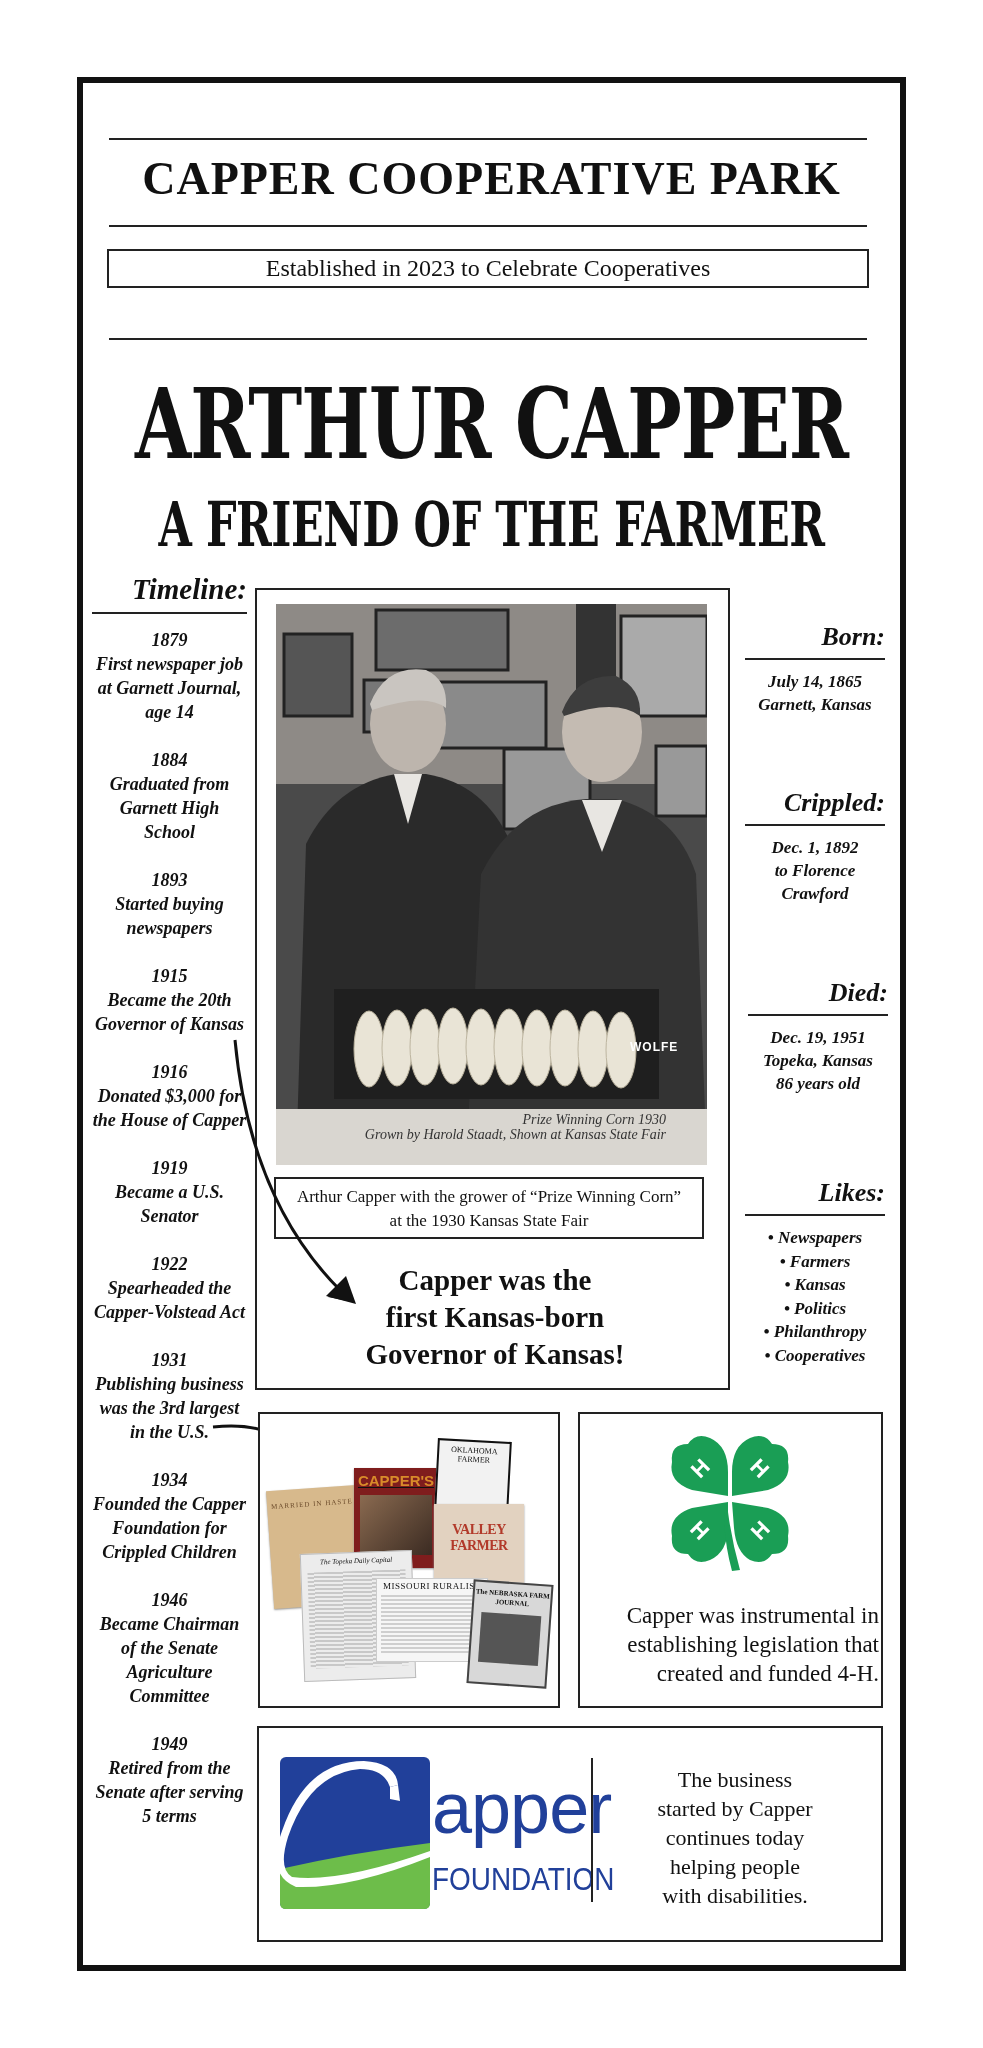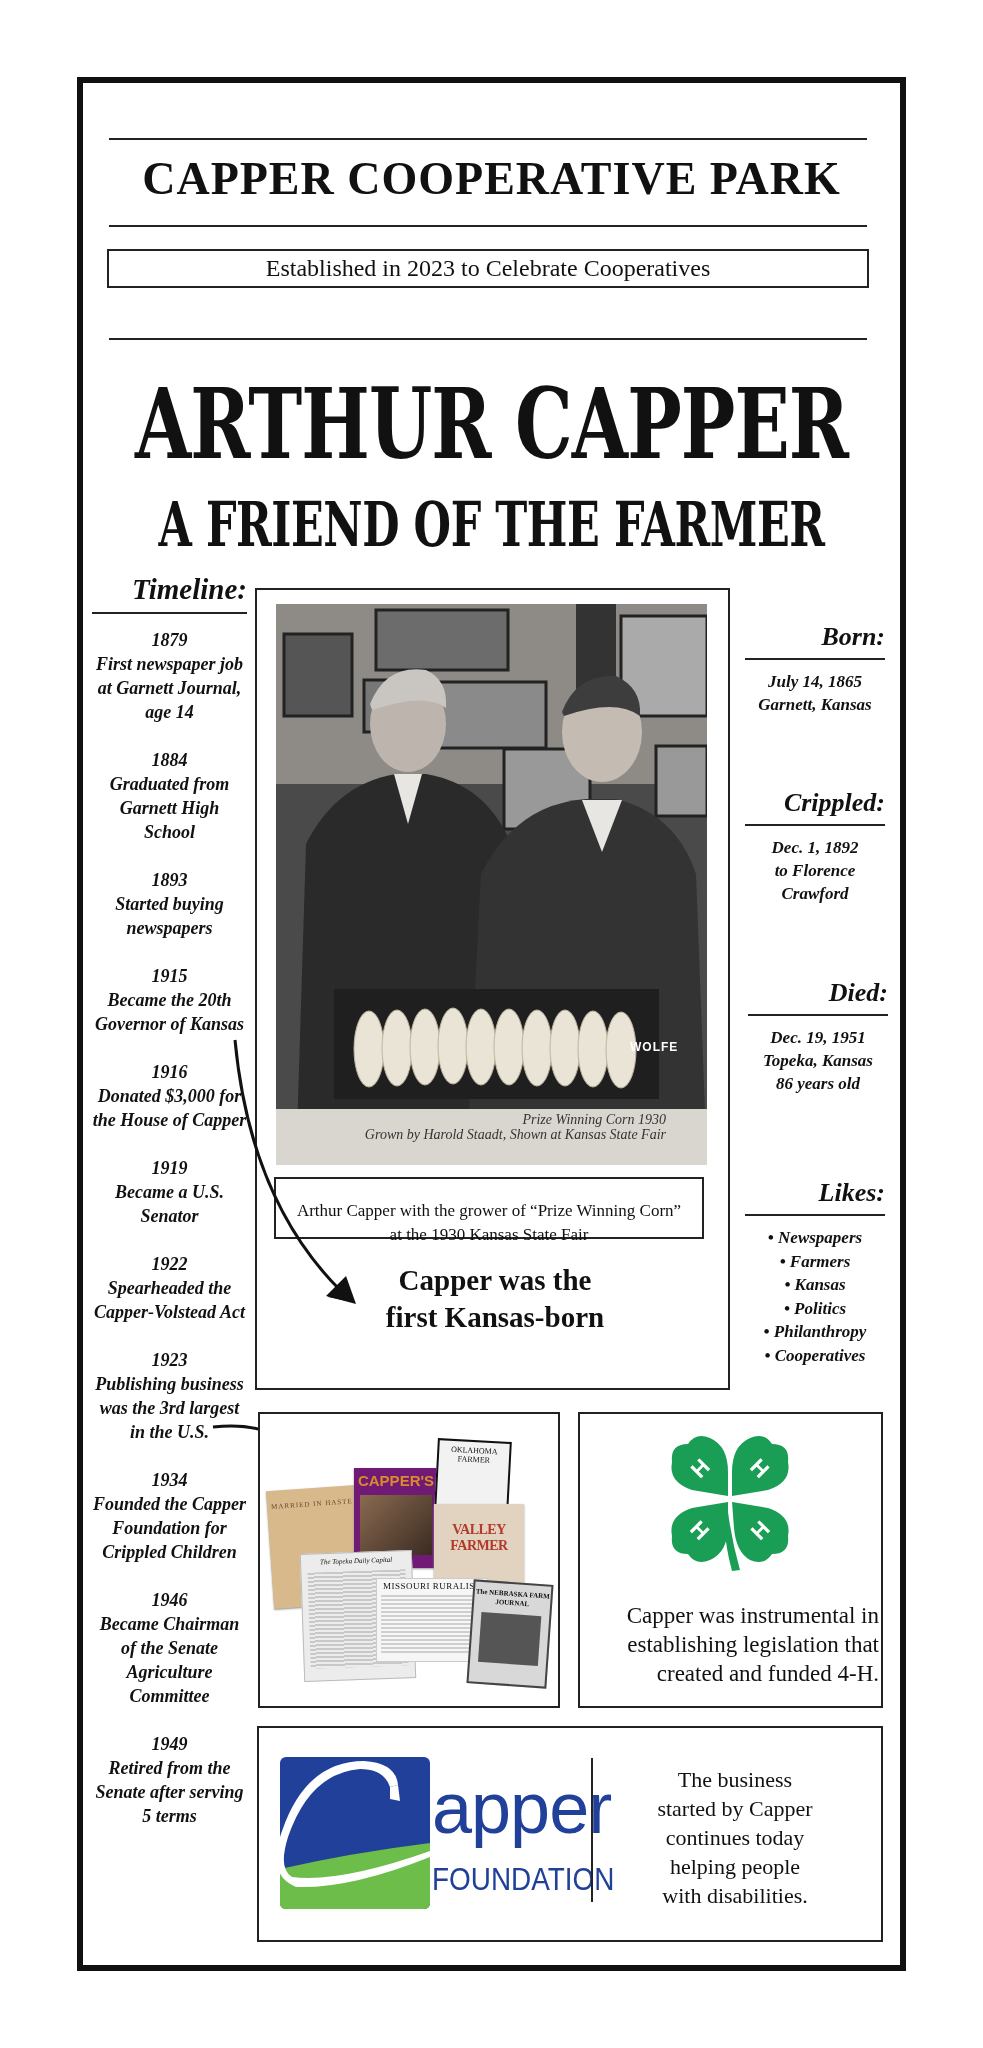--- a/index.html
+++ b/index.html
@@ -11,21 +11,21 @@
   .subtitle-box { left:107px; top:249px; width:758px; height:35px; border:2px solid #222; text-align:center; font-size:24px; line-height:35px; }
   .headline { left:90px; width:803px; text-align:center; font-family:"DejaVu Serif", serif; font-weight:900; transform-origin:center; }
   .h1 { top:378px; font-size:78px; transform:scaleX(0.93) scaleY(1.25); letter-spacing:-1px; }
   .h2 { top:495px; font-size:50px; transform:scaleX(0.86) scaleY(1.22); letter-spacing:-0.5px; }
   .col-heading { text-align:right; font-weight:bold; font-style:italic; font-size:29px; }
   .col-text { text-align:center; font-weight:bold; font-style:italic; font-size:18px; line-height:24px; }
   .timeline { left:92px; width:155px; }
   .tl-entry { margin-bottom:24px; }
   .box { position:absolute; border:2px solid #222; background:#fff; }
   .photo { position:absolute; left:276px; top:604px; width:431px; height:561px; background:linear-gradient(180deg,#5a5a5a 0%,#3a3a3a 45%,#2a2a2a 100%); overflow:hidden; }
-  .caption { left:274px; top:1177px; width:430px; height:62px; border:2px solid #222; text-align:center; font-size:17px; line-height:24px; padding-top:20px; box-sizing:border-box; }
+  .caption { left:274px; top:1177px; width:430px; height:62px; border:2px solid #222; text-align:center; font-size:17px; line-height:24px; padding-top:6px; box-sizing:border-box; }
   .callout { left:300px; width:390px; top:1262px; text-align:center; font-weight:bold; font-size:29px; line-height:37px; }
   .fh-text { text-align:right; font-size:23px; line-height:29px; }
   .found-text { text-align:center; font-size:22px; line-height:29px; }
 </style>
 </head>
 <body>
 
 <div class="abs outer"></div>
 
 <div class="rule" style="left:109px; top:138px; width:758px;"></div>
@@ -63,21 +63,21 @@
       </div>
       <div class="col-text tl-entry">
         <div>1919</div>
         <div>Became a U.S. Senator</div>
       </div>
       <div class="col-text tl-entry">
         <div>1922</div>
         <div>Spearheaded the Capper-Volstead Act</div>
       </div>
       <div class="col-text tl-entry">
-        <div>1923</div>
+        <div>1931</div>
         <div>Publishing business was the 3rd largest in the U.S.</div>
       </div>
       <div class="col-text tl-entry">
         <div>1934</div>
         <div>Founded the Capper Foundation for Crippled Children</div>
       </div>
       <div class="col-text tl-entry">
         <div>1946</div>
         <div>Became Chairman of the Senate Agriculture Committee</div>
       </div>
@@ -133,20 +133,21 @@
     <div>Grown by Harold Staadt, Shown at Kansas State Fair</div>
   </div>
 </div>
 <div class="abs caption">
   <div>Arthur Capper with the grower of “Prize Winning Corn”</div>
   <div>at the 1930 Kansas State Fair</div>
 </div>
 <div class="abs callout">
   <div>Capper was the</div>
   <div>first Kansas-born</div>
+  <div>Governor of Kansas!</div>
 </div>
 
 <svg class="abs" style="left:0; top:0;" width="983" height="2048">
   <g>
     <path d="M235 1040 Q250 1200 340 1290" fill="none" stroke="#111" stroke-width="3"></path>
     <path d="M352 1302 L328 1297 L344 1281 Z" fill="#111" transform="translate(0,0)"></path>
     <polygon points="356,1304 326,1296 346,1276" fill="#111"></polygon>
   </g>
   <g>
     <path d="M213 1427 Q280 1420 300 1462" fill="none" stroke="#111" stroke-width="3"></path>
@@ -191,21 +192,21 @@
     <div>• Philanthropy</div>
     <div>• Cooperatives</div>
   </div>
 </div>
 
 <div class="box" style="left:258px; top:1412px; width:298px; height:292px;"></div>
 <div class="abs" style="left:258px; top:1412px; width:300px; height:294px;">
   <div class="abs" style="left:12px; top:76px; width:90px; height:118px; background:#d7b98c; transform:rotate(-4deg); box-shadow:0 1px 2px #999;">
     <div style="font-size:7px; text-align:center; margin-top:12px; color:#6b4a2a; letter-spacing:1px;">MARRIED IN HASTE</div>
   </div>
-  <div class="abs" style="left:96px; top:56px; width:84px; height:100px; background:#701a75; box-shadow:0 1px 2px #999;">
+  <div class="abs" style="left:96px; top:56px; width:84px; height:100px; background:#7f1d1d; box-shadow:0 1px 2px #999;text-decoration:underline;">
     <div style="font-family:'Liberation Sans',sans-serif; font-weight:bold; font-size:15px; color:#d98b2a; text-align:center; margin-top:4px;">CAPPER'S</div>
     <div style="margin:6px 6px 0 6px; height:60px; background:linear-gradient(135deg,#8a6a50,#3b2b22);"></div>
   </div>
   <div class="abs" style="left:178px; top:28px; width:70px; height:68px; background:#f2f2f2; border:2px solid #111; transform:rotate(3deg);">
     <div style="font-size:8px; text-align:center; margin-top:4px; line-height:9px;">OKLAHOMA FARMER</div>
   </div>
   <div class="abs" style="left:176px; top:92px; width:90px; height:80px; background:#e2d2c0; box-shadow:0 1px 2px #999;">
     <div style="font-size:14px; font-weight:bold; color:#b23a2a; text-align:center; margin-top:18px; letter-spacing:-0.5px;">VALLEY FARMER</div>
   </div>
   <div class="abs" style="left:44px; top:140px; width:110px; height:126px; background:#ececec; border:1px solid #bbb; transform:rotate(-2deg);">

